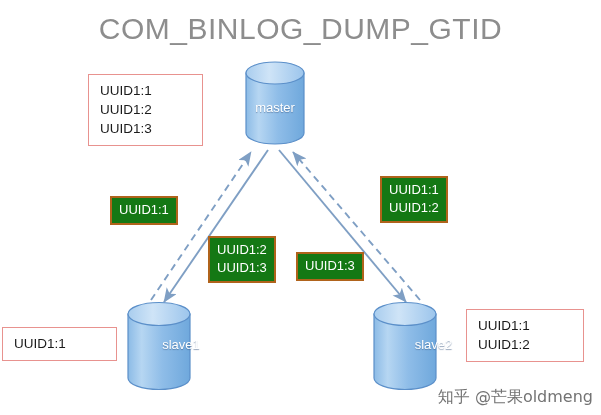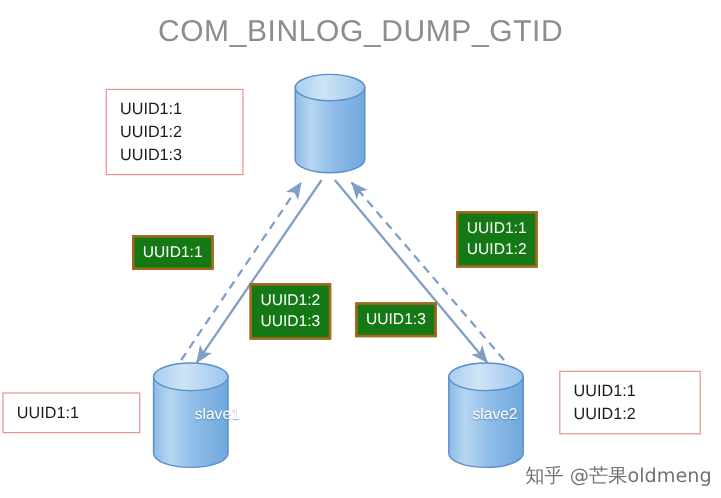--- a/index.html
+++ b/index.html
@@ -16,21 +16,21 @@
     font-family: "Liberation Sans", sans-serif;
   }
 
   
   #title {
     position: absolute;
     left: 0;
     top: 12px;
     width: 601px;
     text-align: center;
-    font-size: 25px;
+    font-size: 30px;
     letter-spacing: 0.5px;
     color: #8d8d8d;
     font-family: "Liberation Sans", sans-serif;
     white-space: nowrap;
   }
 
   
   #arrows {
     position: absolute;
     left: 0;
@@ -147,26 +147,29 @@
       <path d="M128,314 L128,378 A31,11.5 0 0 0 190,378 L190,314 Z" fill="url(#cylBody)" stroke="#5b8fc9" stroke-width="1.2"></path>
       <ellipse cx="159" cy="314" rx="31" ry="11.5" fill="url(#cylTop)" stroke="#5b8fc9" stroke-width="1.2"></ellipse>
     </g>
 
     <g>
       <path d="M374,314 L374,378 A31,11.5 0 0 0 436,378 L436,314 Z" fill="url(#cylBody)" stroke="#5b8fc9" stroke-width="1.2"></path>
       <ellipse cx="405" cy="314" rx="31" ry="11.5" fill="url(#cylTop)" stroke="#5b8fc9" stroke-width="1.2"></ellipse>
     </g>
   </svg>
 
+  <div class="cyl" style="left:246px; top:100px; width:58px; height:18px;">
+    <div class="label">master</div>
+  </div>
 
   <div class="cyl" style="left:128px; top:337px; width:62px; height:18px;margin-left:22px;">
     <div class="label">slave1</div>
   </div>
 
-  <div class="cyl" style="left:374px; top:337px; width:77px; height:18px;">
+  <div class="cyl" style="left:374px; top:337px; width:77px; height:18px;padding-left:42px;">
     <div class="label">slave2</div>
   </div>
 
   <div class="redbox" style="left:88px; top:74px; width:115px;">
     <span class="ln">UUID1:1</span>
     <span class="ln">UUID1:2</span>
     <span class="ln">UUID1:3</span>
   </div>
 
   <div class="redbox" style="left:2px; top:327px; width:115px;">

